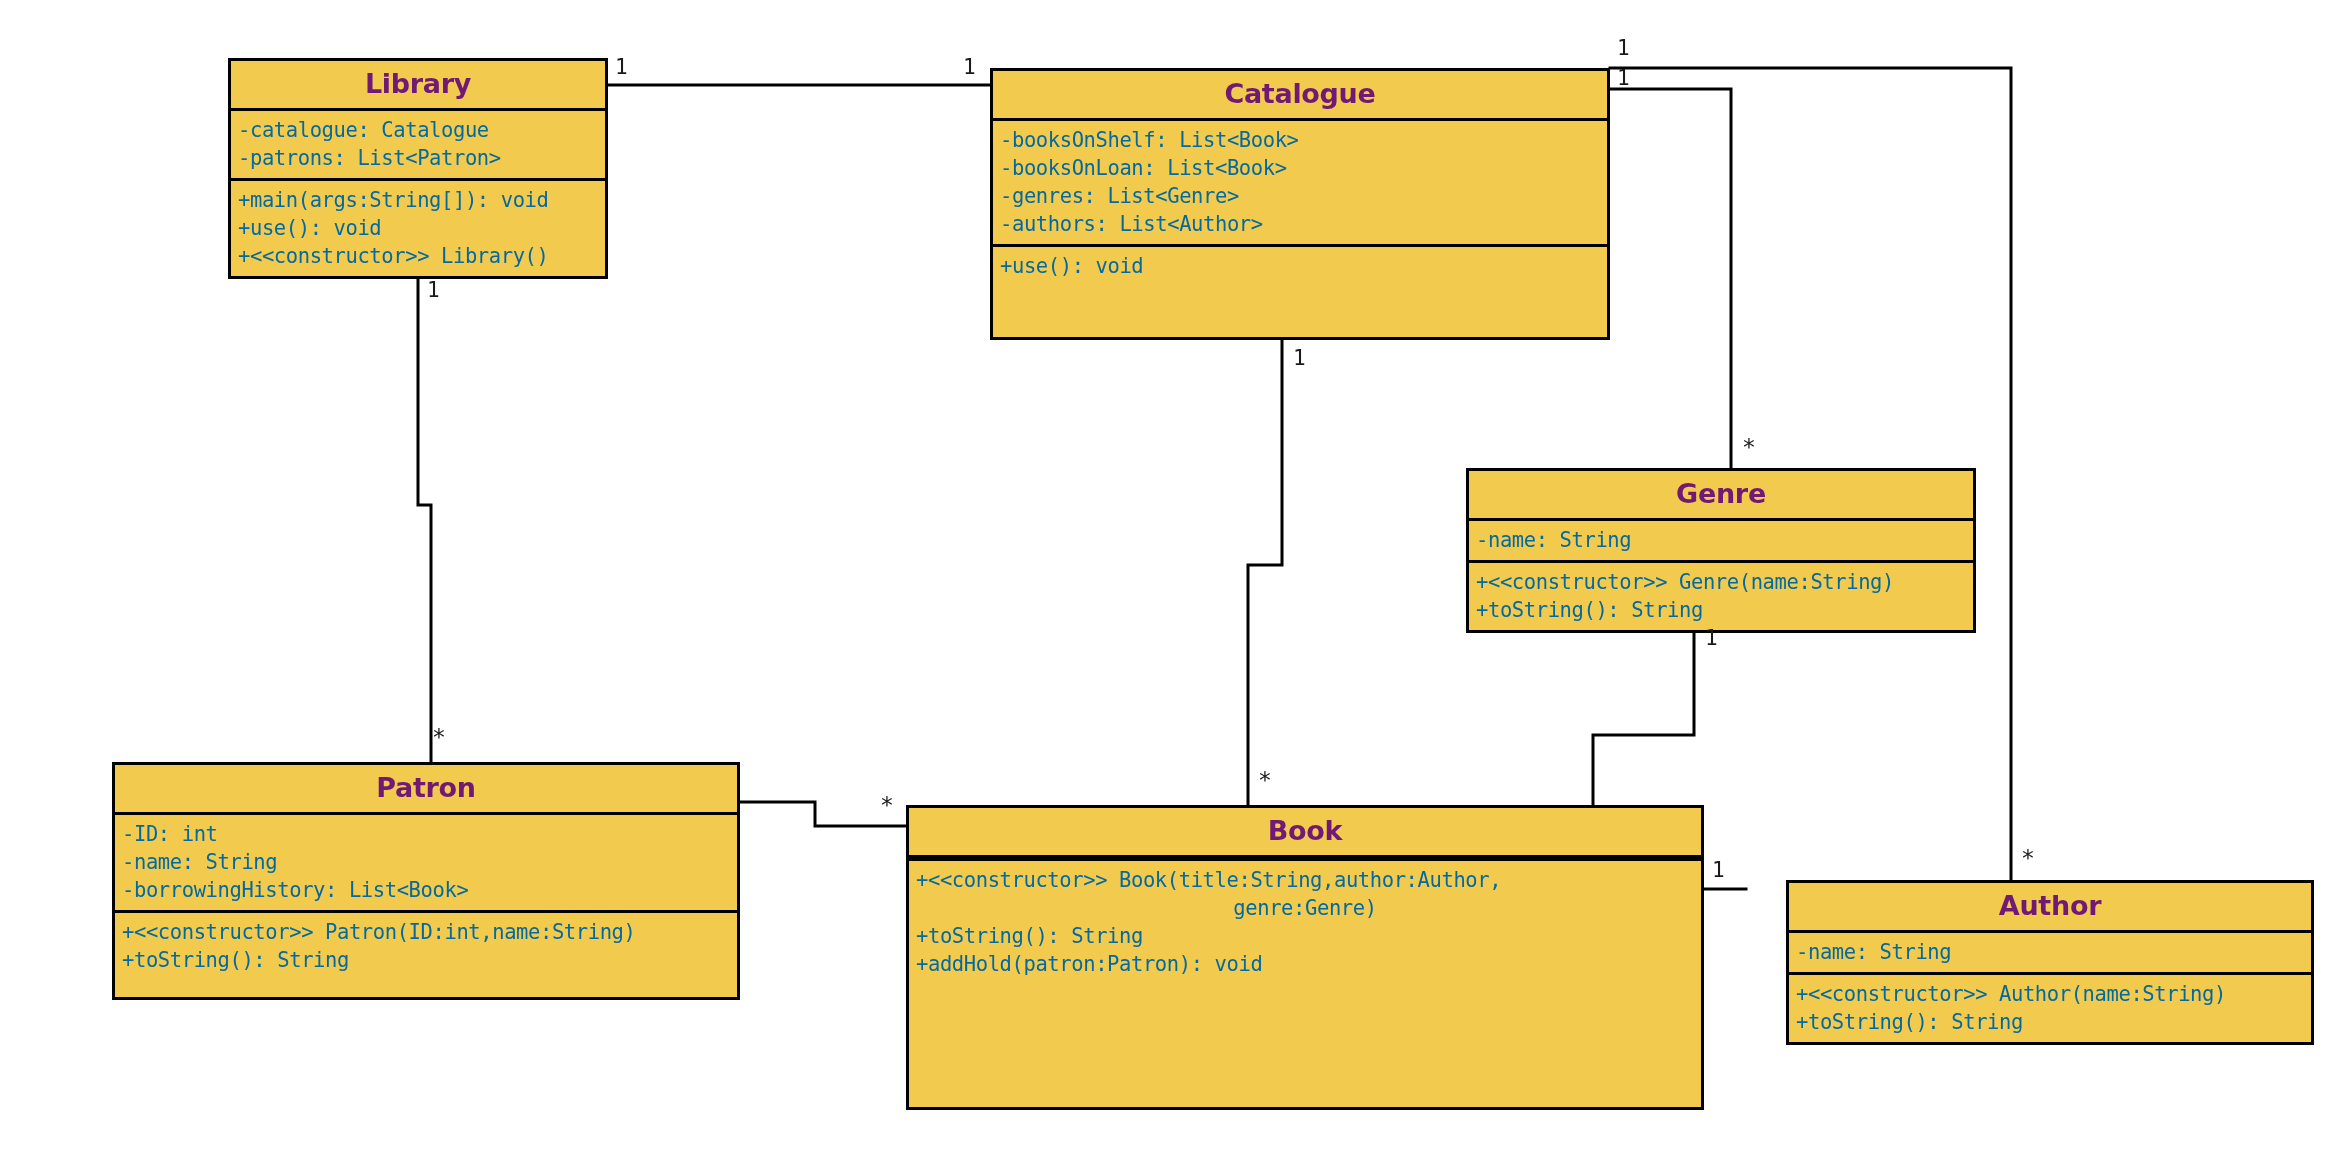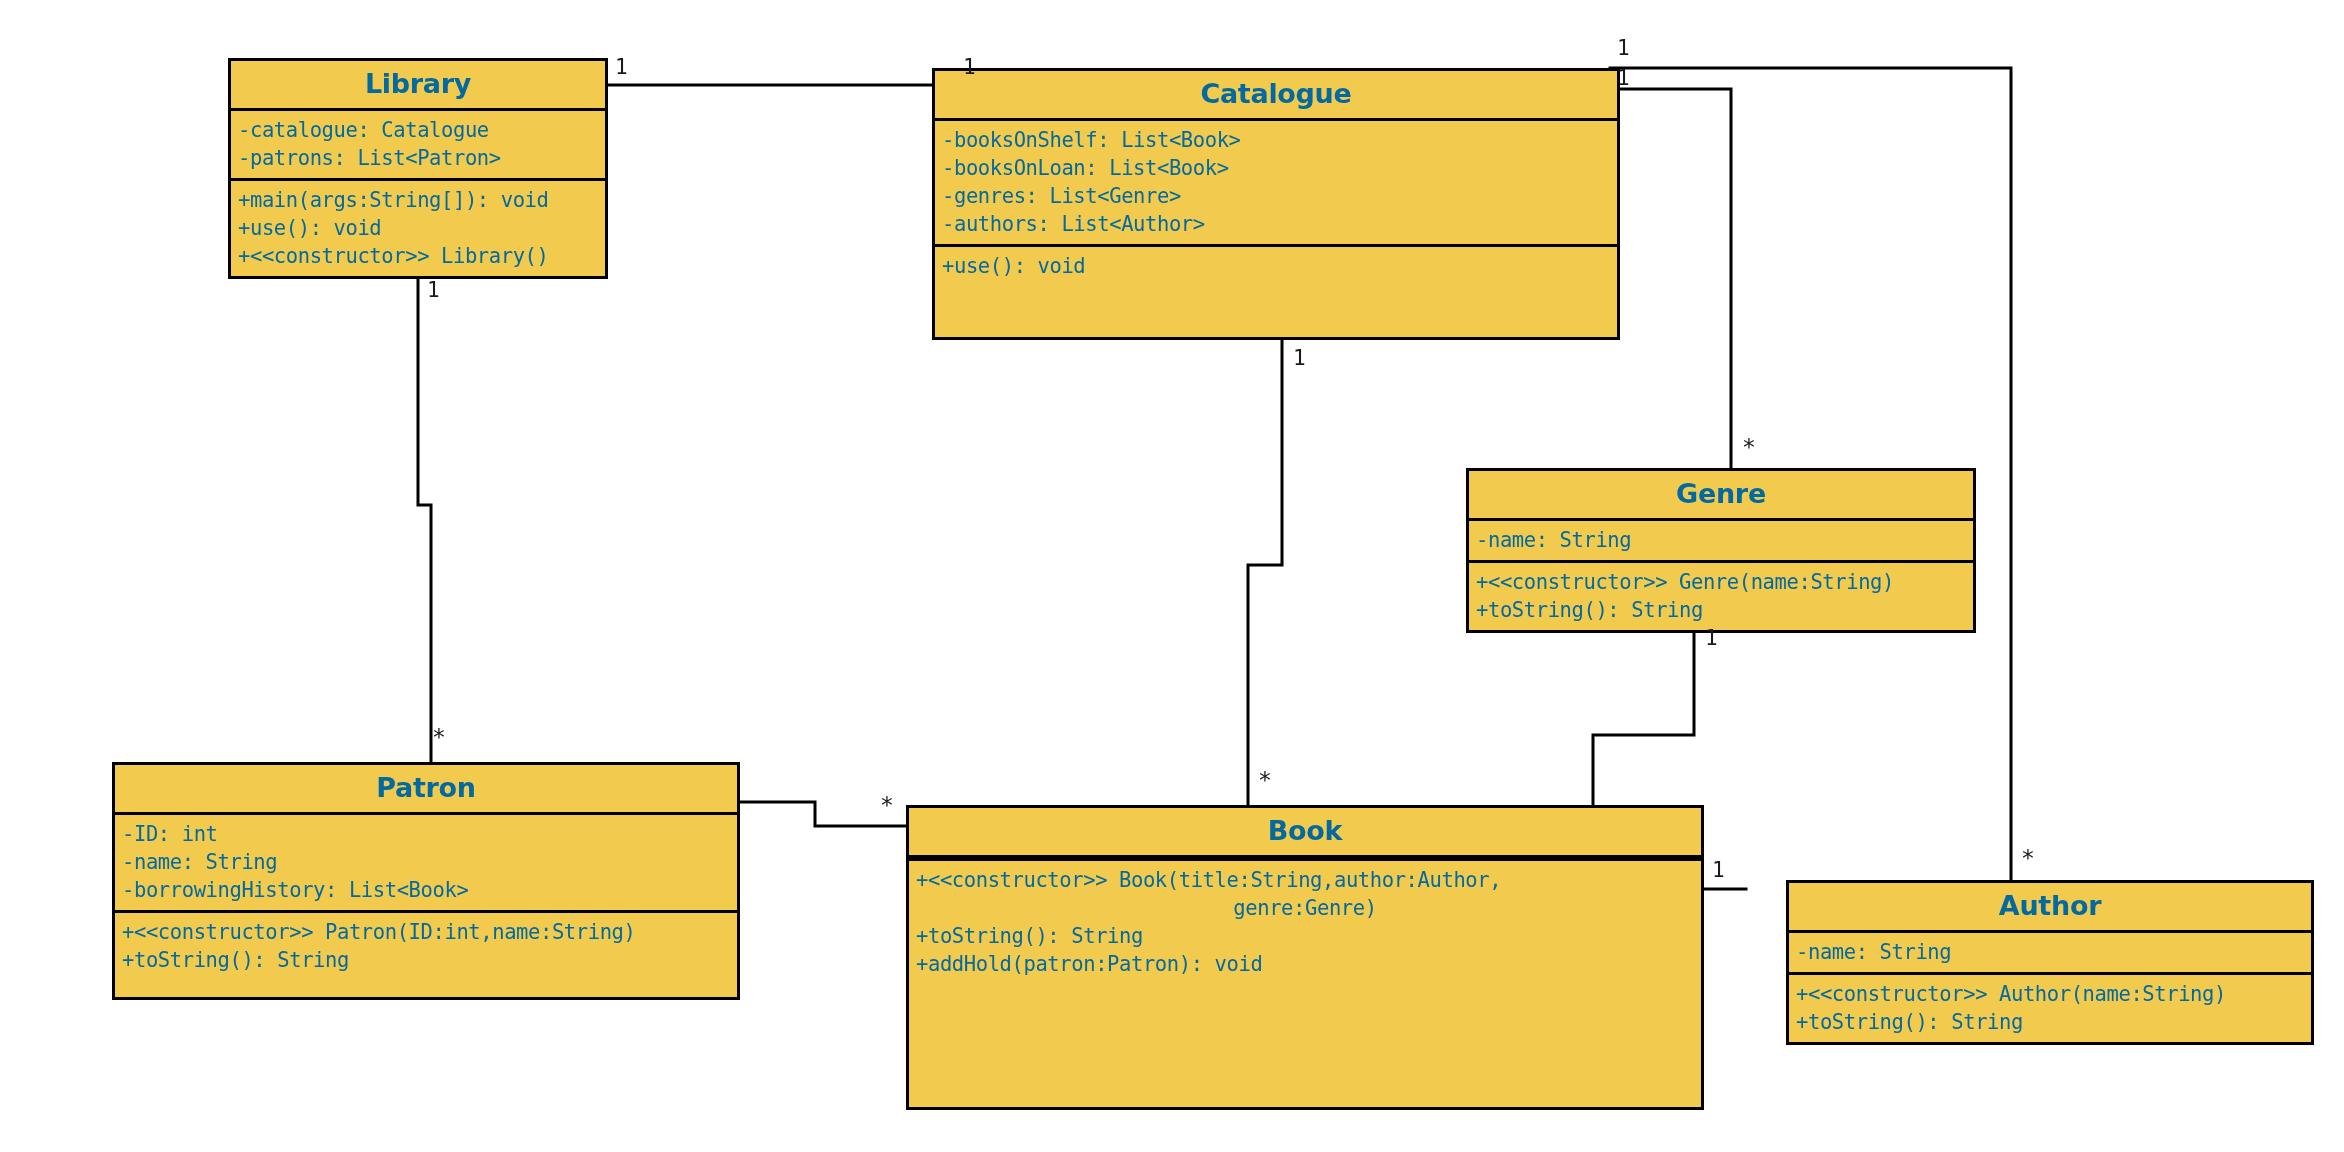--- a/index.html
+++ b/index.html
@@ -32,21 +32,21 @@
     box-sizing: border-box;
     background: #f2cb4e;
     border: 3px solid #000000;
     z-index: 5;
   }
   .uml-title {
     font-family: "DejaVu Sans", "Liberation Sans", sans-serif;
     font-weight: bold;
     font-size: 27px;
     text-align: center;
-    color: #0369a1;
+    color: #701a75;
     padding: 7px 4px 9px 4px;
     letter-spacing: -0.3px;
     white-space: nowrap;
   }
   .uml-sep {
     border-top: 3px solid #000000;
     height: 0;
     font-size: 0;
     line-height: 0;
   }
@@ -103,21 +103,21 @@
           <div class="uml-row">-catalogue: Catalogue</div>
           <div class="uml-row">-patrons: List&lt;Patron&gt;</div>
         </div>
         <div class="uml-sep"></div>
         <div class="uml-compartment">
           <div class="uml-row">+main(args:String[]): void</div>
           <div class="uml-row">+use(): void</div>
           <div class="uml-row">+&lt;&lt;constructor&gt;&gt; Library()</div>
         </div>
       </div>
-      <div class="uml-class" style="left: 932px; top: 68px; width: 688px; min-height: 272px;">
+      <div class="uml-class" style="left: 990px; top: 68px; width: 620px; min-height: 272px;">
         <div class="uml-title">Catalogue</div>
         <div class="uml-sep"></div>
         <div class="uml-compartment">
           <div class="uml-row">-booksOnShelf: List&lt;Book&gt;</div>
           <div class="uml-row">-booksOnLoan: List&lt;Book&gt;</div>
           <div class="uml-row">-genres: List&lt;Genre&gt;</div>
           <div class="uml-row">-authors: List&lt;Author&gt;</div>
         </div>
         <div class="uml-sep"></div>
         <div class="uml-compartment">

